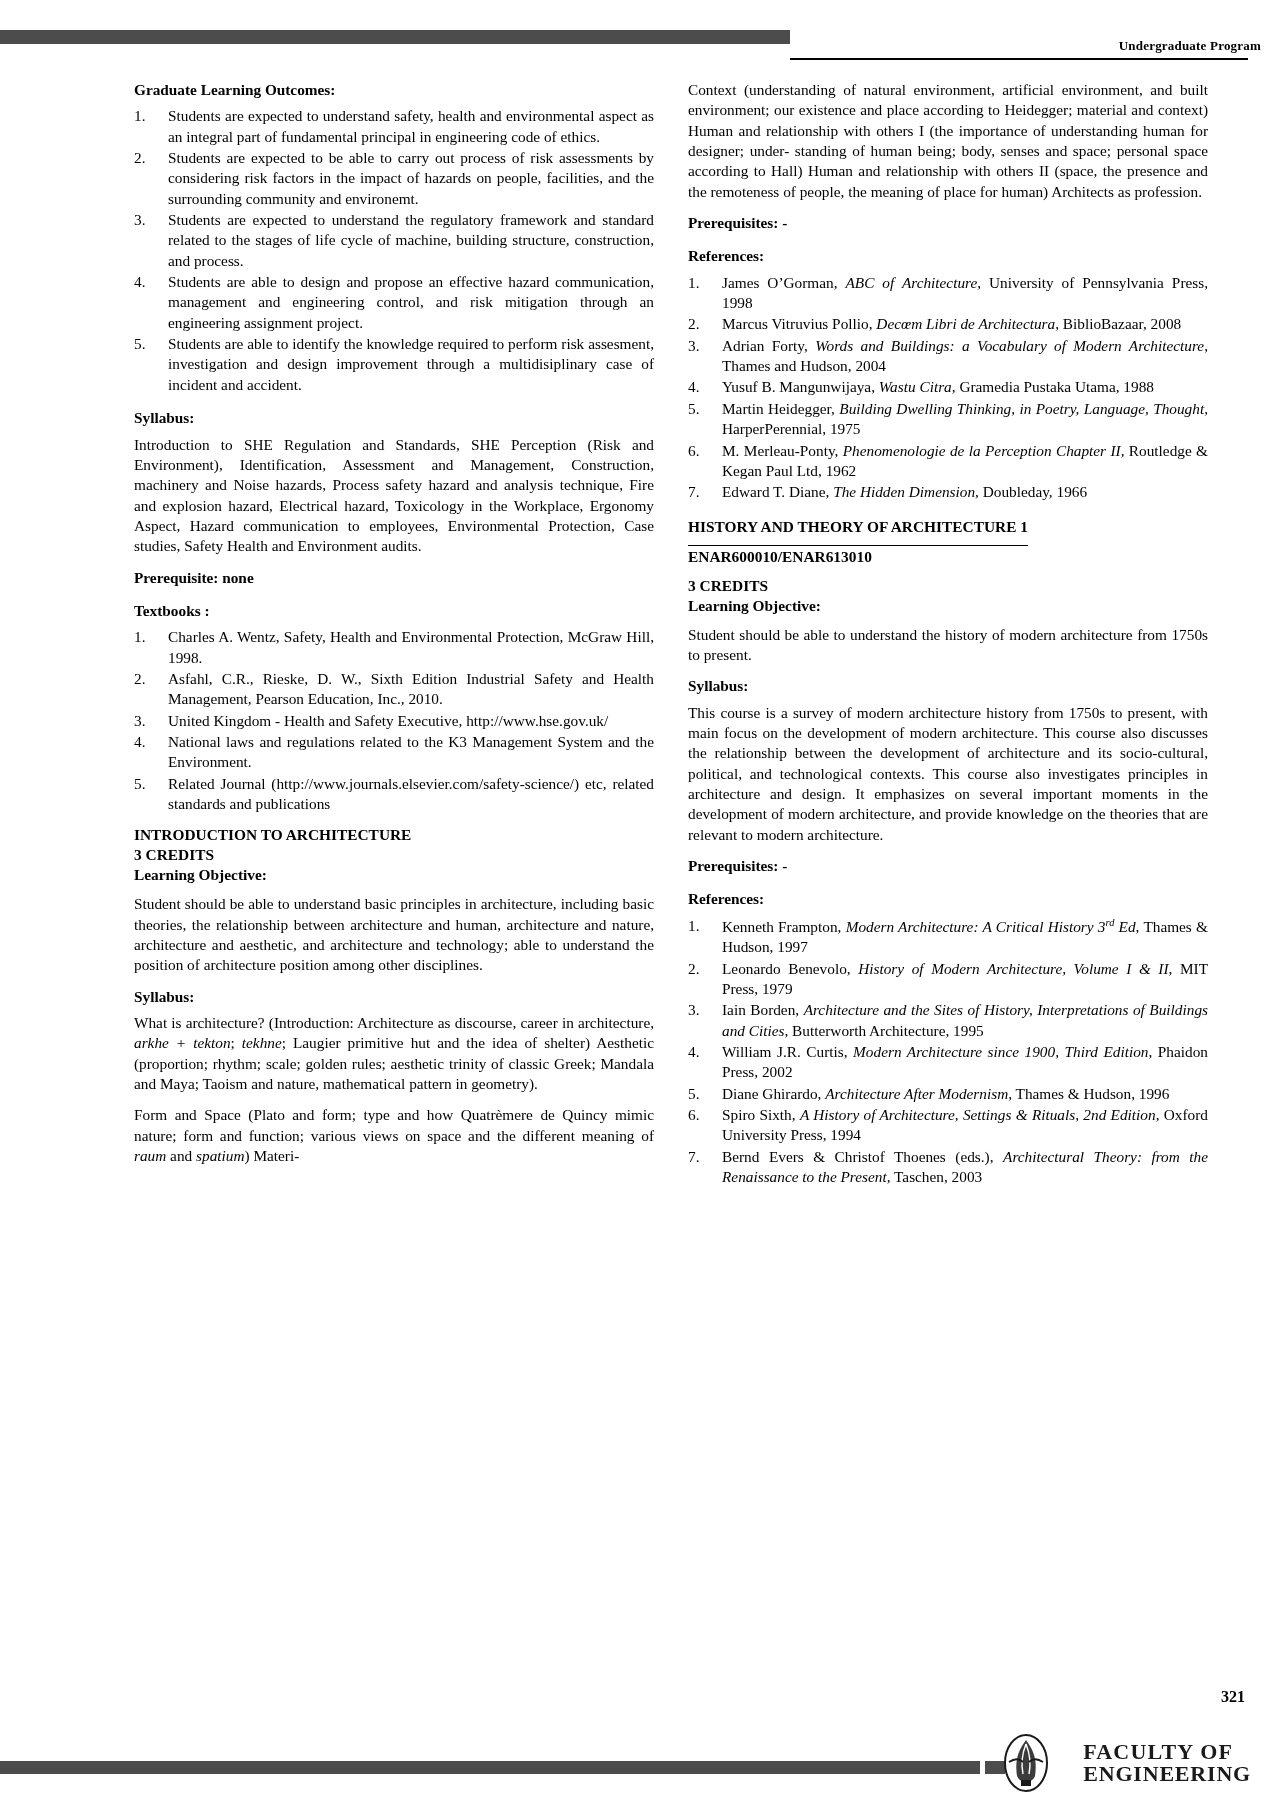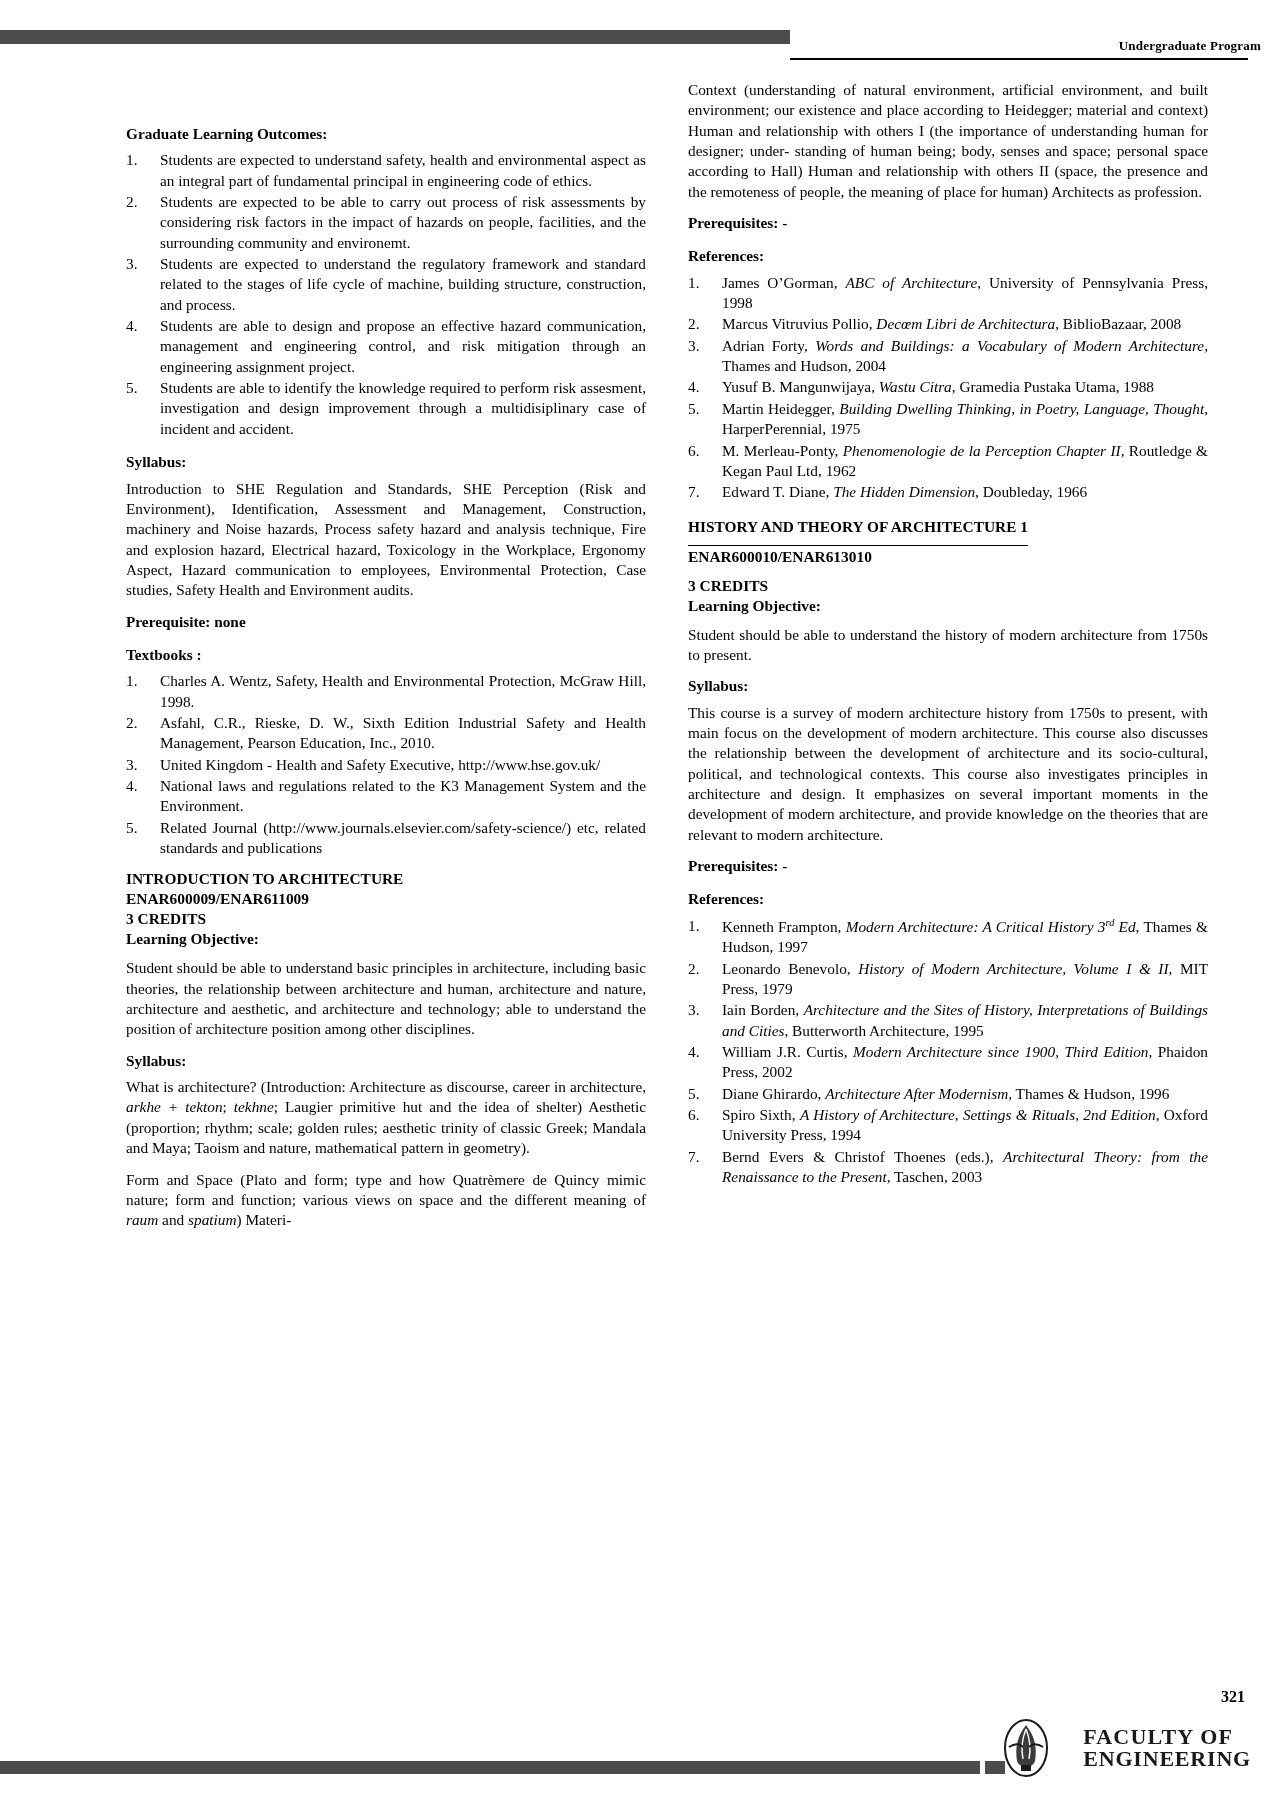--- a/index.html
+++ b/index.html
@@ -39,21 +39,21 @@
     width: 1090px;
   }
   .col {
     position: absolute;
     top: 0;
     width: 520px;
     font-size: 15.3px;
     line-height: 1.33;
     text-align: justify;
   }
-  .col-left { left: 8px; margin-top: 44px; }
+  .col-left { left: 16px; }
   .col-right { left: 570px; }
 
   p { margin: 0 0 11px 0; }
   h4 {
     margin: 0 0 6px 0;
     font-size: 15.3px;
     font-weight: bold;
   }
   .gap-top { margin-top: 13px; }
 
@@ -113,21 +113,21 @@
   }
   .bottom-band {
     position: absolute; bottom: 26px; left: 0; width: 980px; height: 13px;
     background: #4c4c4c;
   }
   .bottom-band2 {
     position: absolute; bottom: 26px; left: 985px; width: 20px; height: 13px;
     background: #4c4c4c;
   }
   .logo-wrap {
-    position: absolute; bottom: 21px; right: 22px;
+    position: absolute; bottom: 6px; right: 22px;
     display: flex; align-items: center; gap: 26px;
   }
   .logo-mark {
     width: 62px; height: 62px;
     position: relative;
   }
   .logo-text {
     font-family: "Liberation Serif", serif;
     font-size: 22px; line-height: 1.02;
     letter-spacing: 1.2px;
@@ -166,21 +166,20 @@
     <ol class="num">
       <li>Charles A. Wentz, Safety, Health and Environmental Protection, McGraw Hill, 1998.</li>
       <li>Asfahl, C.R., Rieske, D. W., Sixth Edition Industrial Safety and Health Management, Pearson Education, Inc., 2010.</li>
       <li>United Kingdom - Health and Safety Executive, http://www.hse.gov.uk/</li>
       <li>National laws and regulations related to the K3 Management System and the Environment.</li>
       <li>Related Journal (http://www.journals.elsevier.com/safety-science/) etc, related standards and publications</li>
     </ol>
 
 
     <div class="course-head">INTRODUCTION TO ARCHITECTURE</div>
-    <div class="course-head">ENAR600009/ENAR611009</div>
     <div class="course-head">3 CREDITS</div>
     <div class="course-head" style="margin-bottom:9px">Learning Objective:</div>
     <p>Student should be able to understand basic principles in architecture, including basic theories, the relationship between architecture and human, architecture and nature, architecture and aesthetic, and architecture and technology; able to understand the position of architecture position among other disciplines.</p>
 
     <h4>Syllabus:</h4>
     <p><span>What is architecture? (Introduction: Architecture as discourse, career in architecture, </span><i>arkhe + tekton</i><span>; </span><i>tekhne</i><span>; Laugier primitive hut and the idea of shelter) Aesthetic (proportion; rhythm; scale; golden rules; aesthetic trinity of classic Greek; Mandala and Maya; Taoism and nature, mathematical pattern in geometry).</span></p>
 
     <p><span>Form and Space (Plato and form; type and how Quatrèmere de Quincy mimic nature; form and function; various views on space and the different meaning of </span><i>raum</i><span> and </span><i>spatium</i><span>) Materi-</span></p>
   </div>
 

